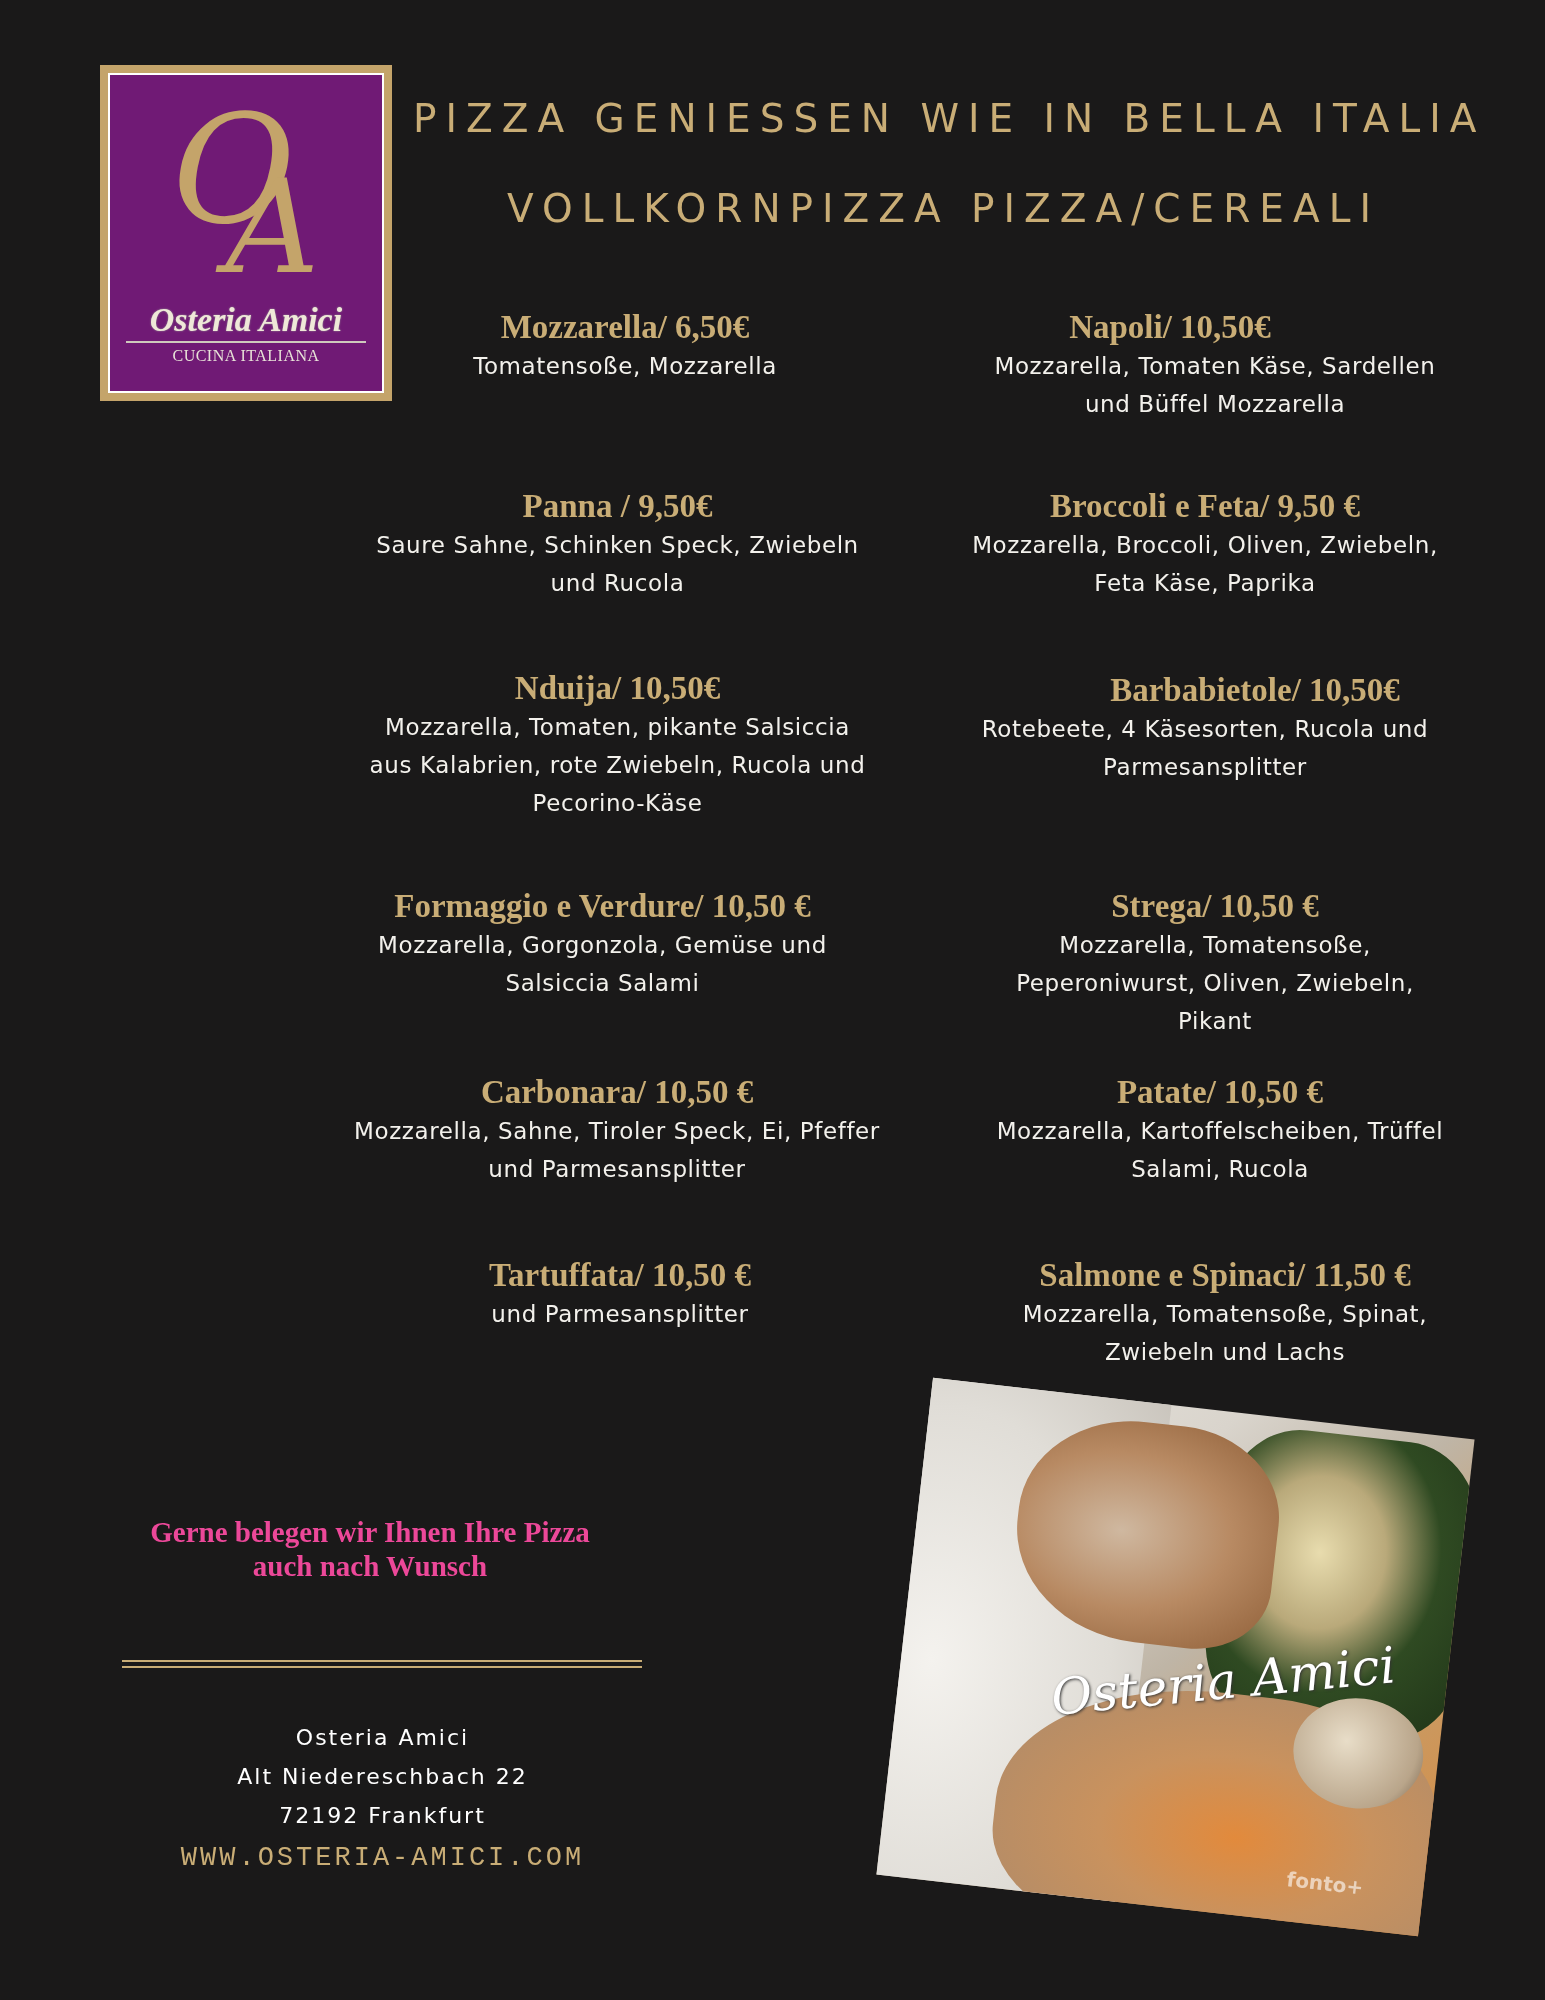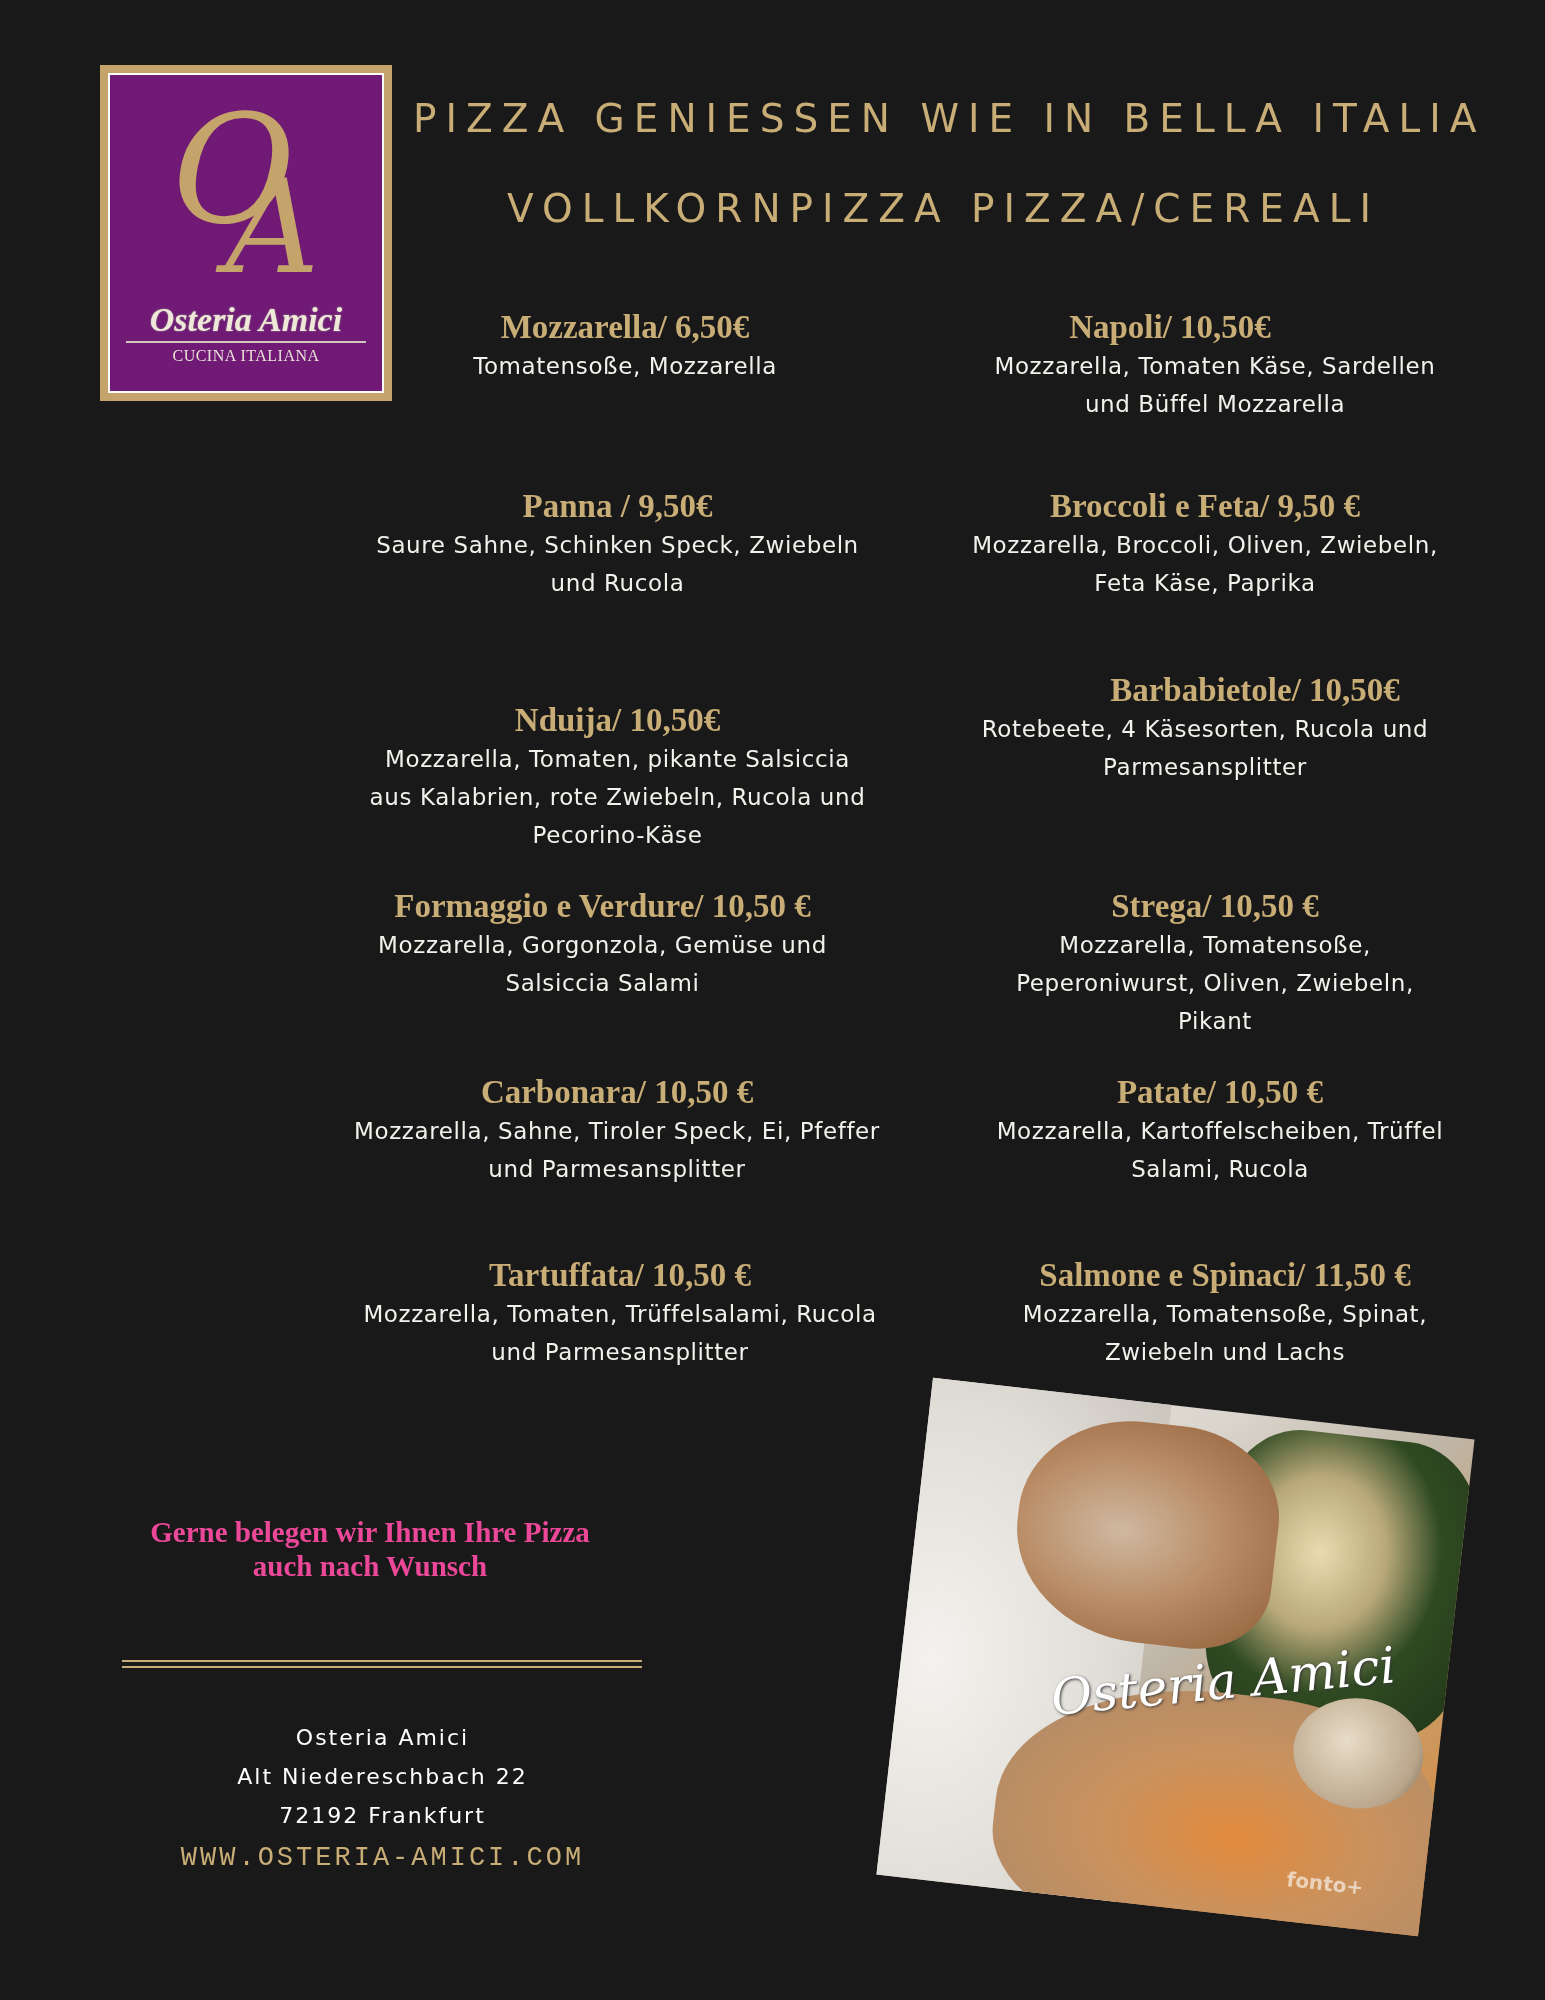--- a/index.html
+++ b/index.html
@@ -184,21 +184,21 @@
 </div>
 
 <div class="item" style="left:345px; top:486px; width:545px;">
   <div class="title">Panna / 9,50€</div>
   <div class="desc">
     <div>Saure Sahne, Schinken Speck, Zwiebeln</div>
     <div>und Rucola</div>
   </div>
 </div>
 
-<div class="item" style="left:345px; top:700px; width:545px;">
+<div class="item" style="left:345px; top:668px; width:545px;">
   <div class="title">Nduija/ 10,50€</div>
   <div class="desc">
     <div>Mozzarella, Tomaten, pikante Salsiccia</div>
     <div>aus Kalabrien, rote Zwiebeln, Rucola und</div>
     <div>Pecorino-Käse</div>
   </div>
 </div>
 
 <div class="item" style="left:330px; top:886px; width:545px;">
   <div class="title">Formaggio e Verdure/ 10,50 €</div>
@@ -212,21 +212,20 @@
   <div class="title">Carbonara/ 10,50 €</div>
   <div class="desc">
     <div>Mozzarella, Sahne, Tiroler Speck, Ei, Pfeffer</div>
     <div>und Parmesansplitter</div>
   </div>
 </div>
 
 <div class="item" style="left:345px; top:1255px; width:550px;">
   <div class="title">Tartuffata/ 10,50 €</div>
   <div class="desc">
-    <div>Mozzarella, Tomaten, Trüffelsalami, Rucola</div>
     <div>und Parmesansplitter</div>
   </div>
 </div>
 
 <div class="item" style="left:965px; top:307px; width:500px;">
   <div class="title" style="margin-left:-90px;">Napoli/ 10,50€</div>
   <div class="desc">
     <div>Mozzarella, Tomaten Käse, Sardellen</div>
     <div>und Büffel Mozzarella</div>
   </div>

